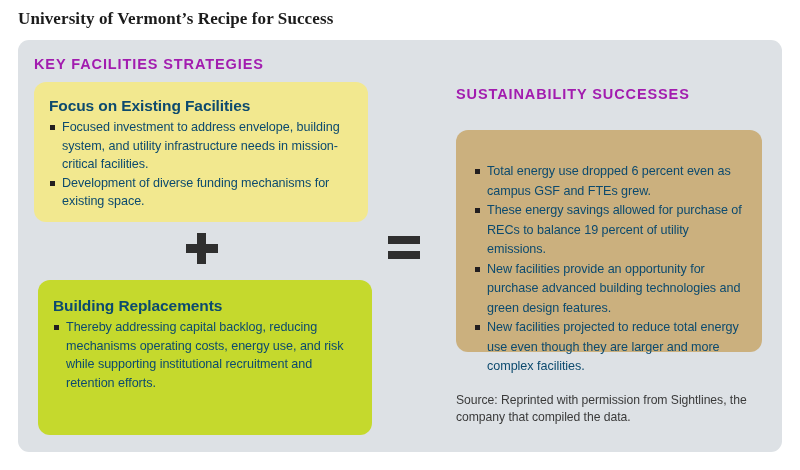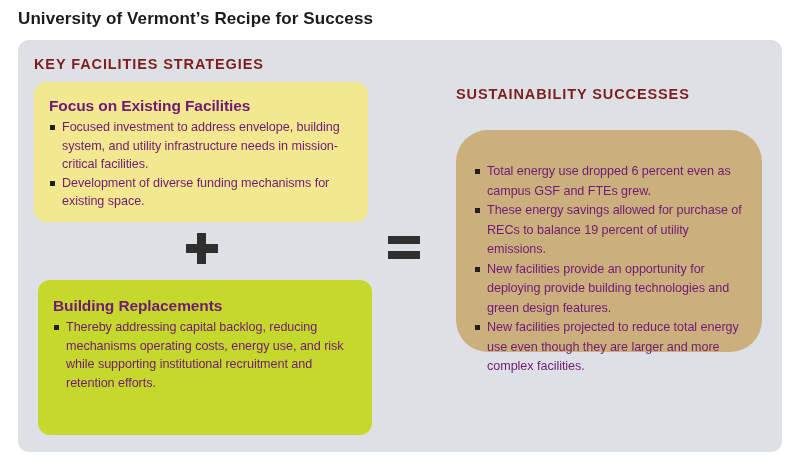--- a/index.html
+++ b/index.html
@@ -13,21 +13,21 @@
     font-family: "Liberation Sans", sans-serif;
     overflow: hidden;
     position: relative;
   }
 
   
   .page-title {
     position: absolute;
     left: 18px;
     top: 8px;
-    font-family: Liberation Sans, sans-serif;
+    font-family: Liberation Serif, serif;
     font-weight: bold;
     font-size: 17px;
     line-height: 22px;
     color: #1b1b1b;
     letter-spacing: 0.1px;
     white-space: nowrap;
   }
 
   
   .panel {
@@ -39,40 +39,40 @@
     background: #dde1e5;
     border-radius: 11px;
     box-sizing: border-box;
   }
 
   
   .section-heading {
     position: absolute;
     font-size: 14.5px;
     font-weight: bold;
-    color: #7f1d1d;
+    color: #a21caf;
     letter-spacing: 0.9px;
     white-space: nowrap;
   }
   .heading-left {
     left: 16px;
     top: 16px;
   }
   .heading-right {
     left: 438px;
     top: 46px;
     text-align: center;
   }
 
   
   .card {
     position: absolute;
     box-sizing: border-box;
     border-radius: 12px;
-    color: #701a75;
+    color: #0c4a6e;
   }
   .card-yellow {
     left: 16px;
     top: 42px;
     width: 334px;
     height: 140px;
     background: #f2e88f;
     padding: 14px 16px 10px 15px;
   }
   .card-green {
@@ -83,21 +83,20 @@
     background: #c5d92d;
     padding: 16px 16px 10px 15px;
   }
   .card-tan {
     left: 438px;
     top: 90px;
     width: 306px;
     height: 222px;
     background: #cbb07e;
     padding: 32px 18px 12px 18px;
-    border-radius: 32px;
   }
 
   .card-title {
     font-size: 15.5px;
     font-weight: bold;
     line-height: 20px;
     margin: 0 0 2px 0;
     letter-spacing: -0.1px;
   }
 
@@ -217,19 +216,20 @@
   </div>
 
   <div class="operator op-equals"></div>
 
   <div class="section-heading heading-right">SUSTAINABILITY SUCCESSES</div>
 
   <div class="card card-tan">
     <ul class="bullet-list">
       <li>Total energy use dropped 6 percent even as campus GSF and FTEs grew.</li>
       <li>These energy savings allowed for purchase of RECs to balance 19 percent of utility emissions.</li>
-      <li>New facilities provide an opportunity for deploying provide building technologies and green design features.</li>
+      <li>New facilities provide an opportunity for purchase advanced building technologies and green design features.</li>
       <li>New facilities projected to reduce total energy use even though they are larger and more complex facilities.</li>
     </ul>
   </div>
 
+  <div class="source-note">Source: Reprinted with permission from Sightlines, the company that compiled the data.</div>
 
 </div>
 
 </body></html>

